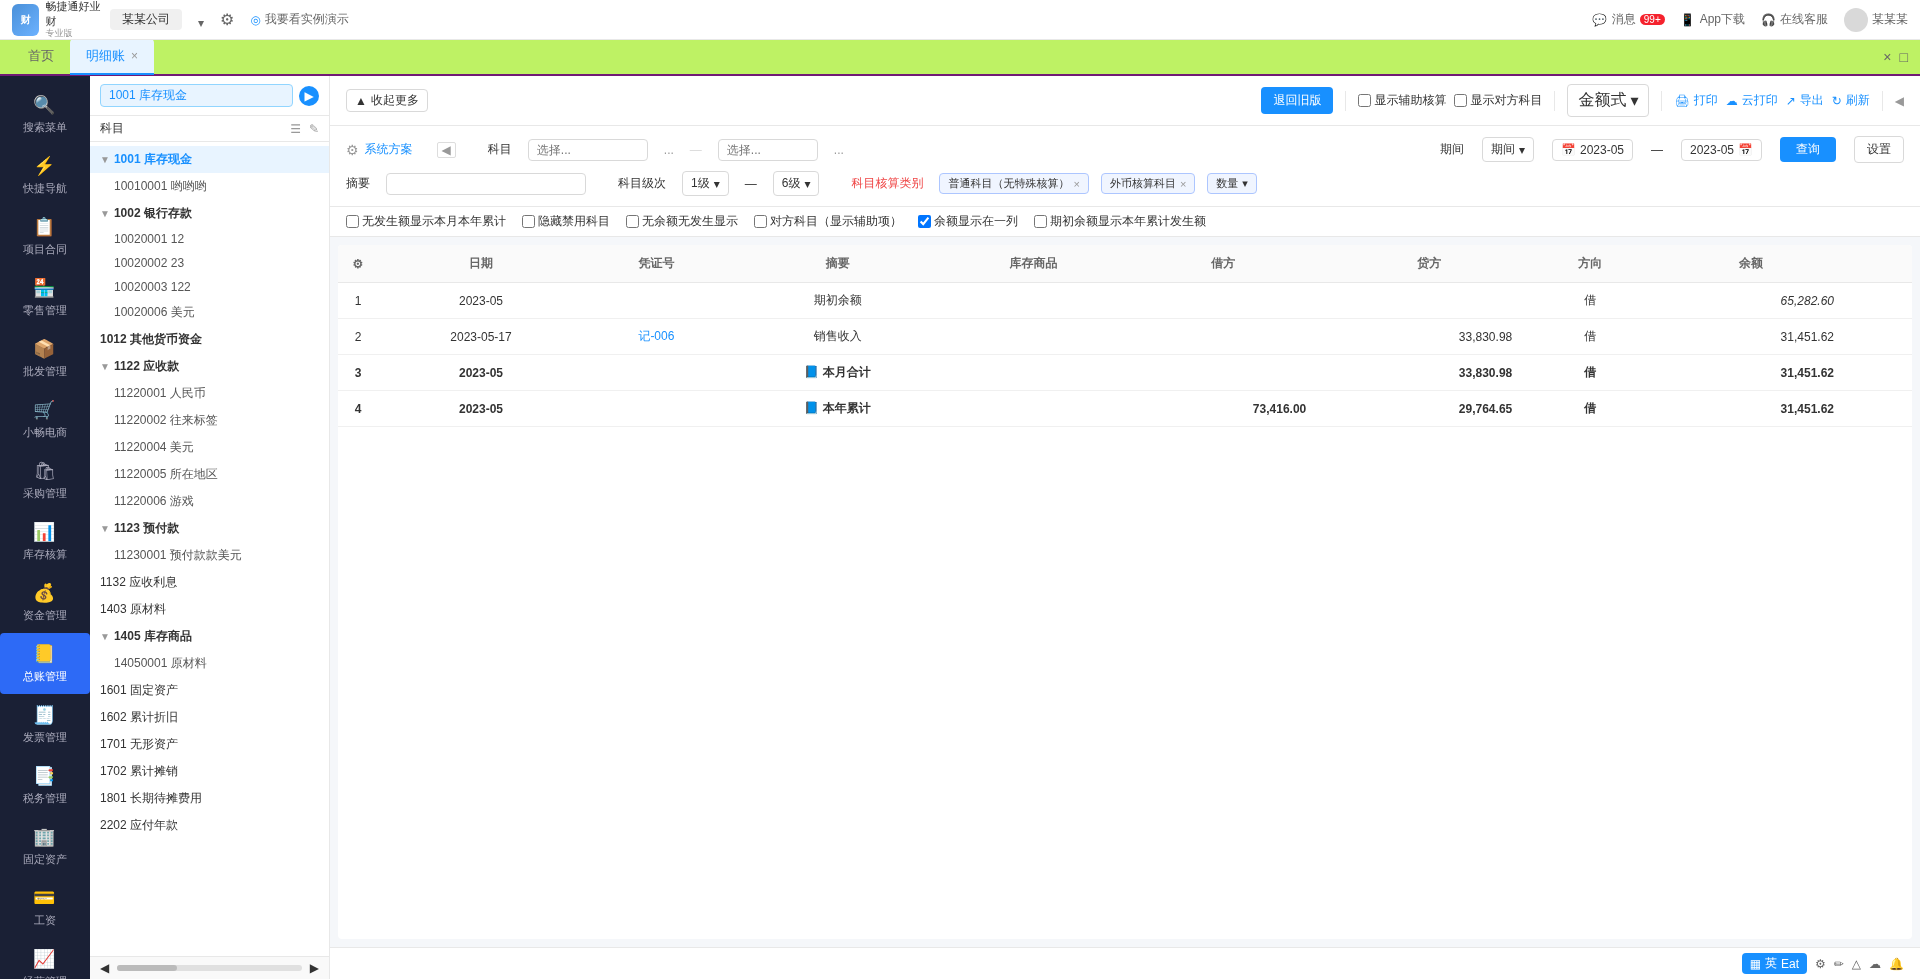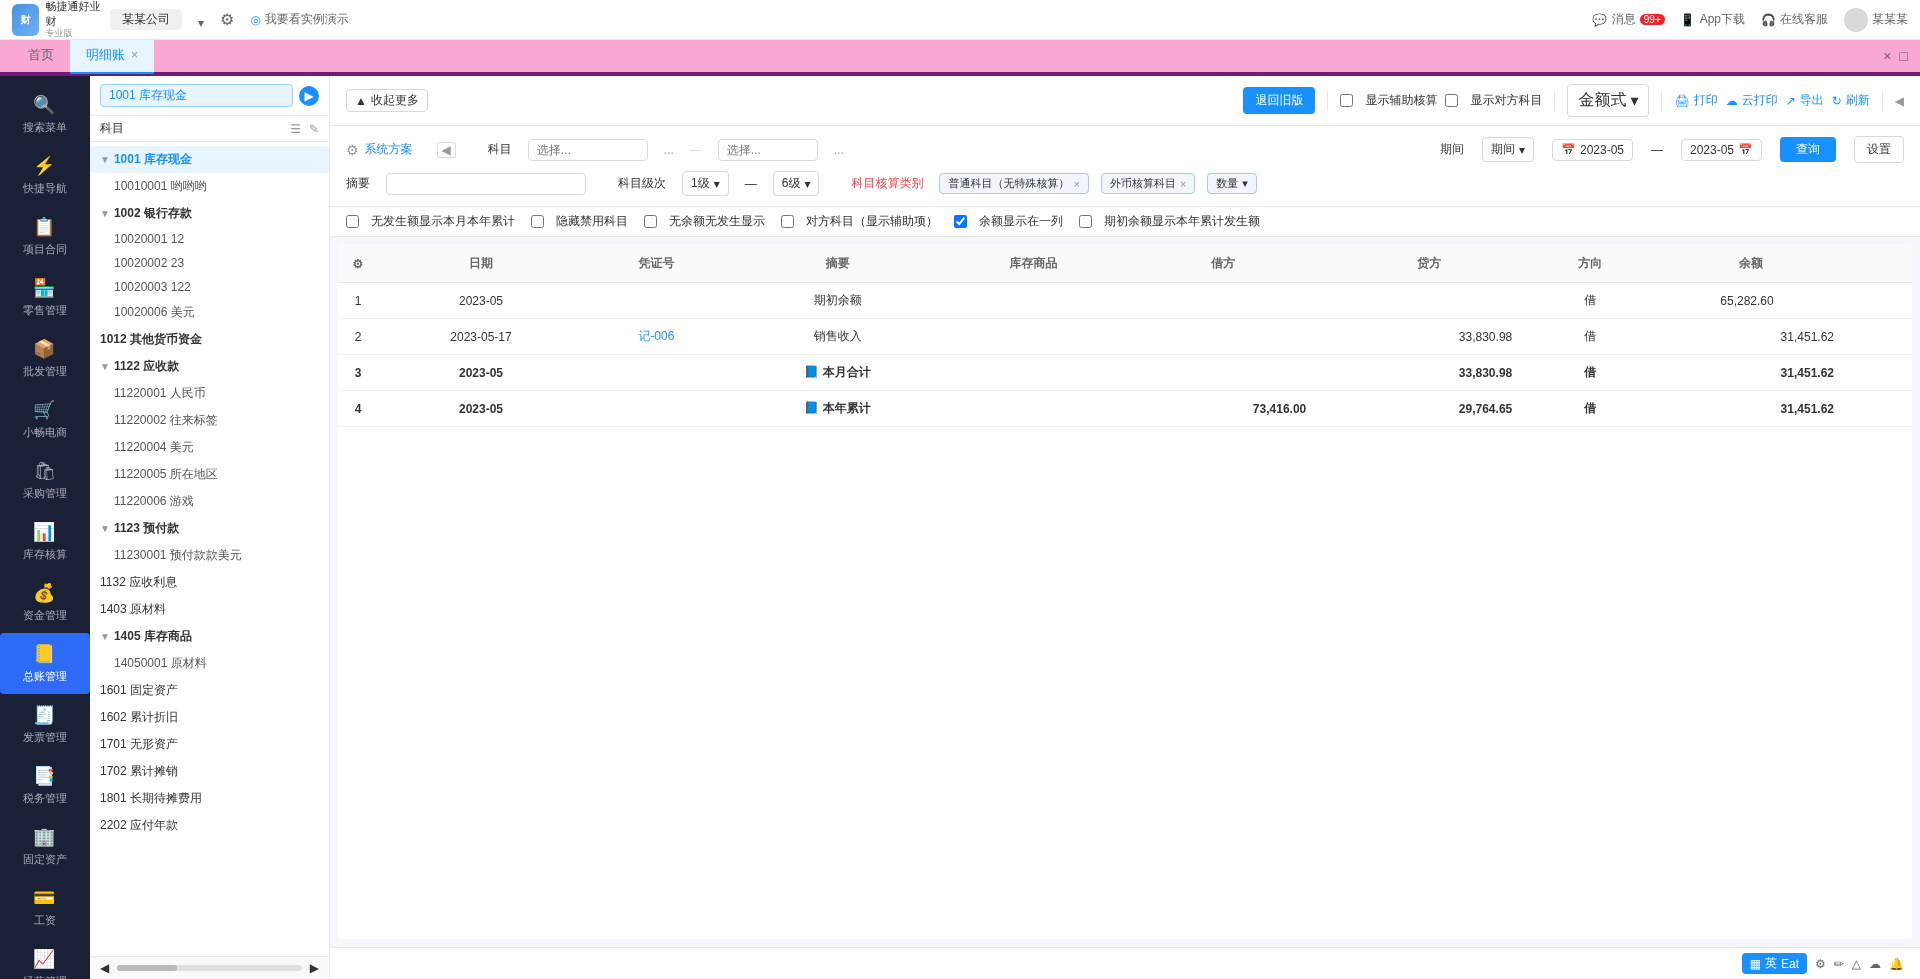--- a/index.html
+++ b/index.html
@@ -14,21 +14,21 @@
     .top-center { display: flex; align-items: center; gap: 16px; flex: 1; padding-left: 8px; }
     .dropdown-btn { display: flex; align-items: flex-end; gap: 16px; cursor: pointer; color: #666; font-size: 12px; }
     .gear-btn { color: #666; cursor: pointer; font-size: 16px; }
     .demo-link { display: flex; align-items: center; gap: 4px; color: #666; font-size: 12px; cursor: pointer; }
     .top-right { display: flex; align-items: center; gap: 16px; margin-left: auto; }
     .top-right-item { display: flex; align-items: center; gap: 4px; color: #666; font-size: 12px; cursor: pointer; }
     .badge { background: #f5222d; color: white; font-size: 10px; border-radius: 8px; padding: 0 4px; min-width: 16px; text-align: center; }
     .user-avatar { width: 24px; height: 24px; background: #d9d9d9; border-radius: 50%; }
 
     
-    .tab-bar { display: flex; align-items: center; background: #f9a8d4; border-bottom: 4px solid #701a75; padding: 0 12px; height: 36px; }
+    .tab-bar { display: flex; align-items: center; background: #bef264; border-bottom: 2px solid #701a75; padding: 0 12px; height: 36px; }
     .tab { display: flex; align-items: center; gap: 6px; padding: 0 16px; height: 36px; cursor: pointer; font-size: 13px; color: #666; border-bottom: 2px solid transparent; }
     .tab.active { color: #1890ff; border-bottom: 2px solid #1890ff; background: #e8f4ff; border-radius: 4px 4px 0 0; }
     .tab-close { color: #999; font-size: 12px; }
     .tab-bar-right { margin-left: auto; display: flex; gap: 8px; }
     .tab-bar-btn { color: #666; cursor: pointer; font-size: 14px; }
 
     
     .main-layout { display: flex; height: calc(979px - 76px); }
 
     
@@ -55,21 +55,21 @@
     .tree-scroll-thumb { width: 60px; height: 6px; background: #bbb; border-radius: 3px; }
 
     
     .main-content { flex: 1; display: flex; flex-direction: column; overflow: hidden; background: #f5f7fa; }
     
     
     .content-toolbar { background: #fff; padding: 8px 16px; display: flex; align-items: center; gap: 8px; border-bottom: 1px solid #e8e8e8; }
     .btn-primary { background: #1890ff; color: white; border: none; border-radius: 4px; padding: 5px 12px; cursor: pointer; font-size: 12px; }
     .btn-default { background: white; color: #333; border: 1px solid #d9d9d9; border-radius: 4px; padding: 5px 10px; cursor: pointer; font-size: 16px; display: flex; align-items: center; gap: 4px; }
     .btn-link { background: none; border: none; color: #1890ff; cursor: pointer; font-size: 12px; display: flex; align-items: center; gap: 4px; }
-    .checkbox-label { display: flex; align-items: center; gap: 12px; font-size: 12px; color: #333; cursor: pointer; }
+    .checkbox-label { display: flex; align-items: center; gap: 3px; font-size: 12px; color: #333; cursor: pointer; }
     .checkbox-label input { margin: 0; }
 
     
     .filter-panel { background: #fff; padding: 10px 16px; border-bottom: 1px solid #e8e8e8; }
     .filter-panel-row { display: flex; align-items: center; gap: 16px; margin-bottom: 8px; }
     .filter-panel-row:last-child { margin-bottom: 0; }
     .filter-input { border: 1px solid #d9d9d9; border-radius: 4px; padding: 3px 8px; font-size: 12px; color: #bbb; min-width: 100px; }
     .filter-dots { color: #999; }
     .filter-period { display: flex; align-items: center; gap: 18px; margin-left: auto; }
     .period-select { display: flex; align-items: center; gap: 4px; border: 1px solid #d9d9d9; border-radius: 4px; padding: 3px 8px; font-size: 12px; }
@@ -500,21 +500,21 @@
         <tbody id="table-body">
         <tr>
     <td>1</td>
     <td>2023-05</td>
     <td class=""></td>
     <td>期初余额</td>
     <td></td>
     <td style="text-align:right;padding-right:20px;"></td>
     <td style="text-align:right;padding-right:20px;"></td>
     <td>借</td>
-    <td style="text-align:center;padding-right:20px;">65,282.60</td>
+    <td style="text-align:right;padding-right:20px;font-style:italic;">65,282.60</td>
     <td></td>
   </tr>
             <tr>
     <td>2</td>
     <td>2023-05-17</td>
     <td class="link-cell">记-006</td>
     <td>销售收入</td>
     <td></td>
     <td style="text-align:right;padding-right:20px;"></td>
     <td style="text-align:right;padding-right:20px;">33,830.98</td>

